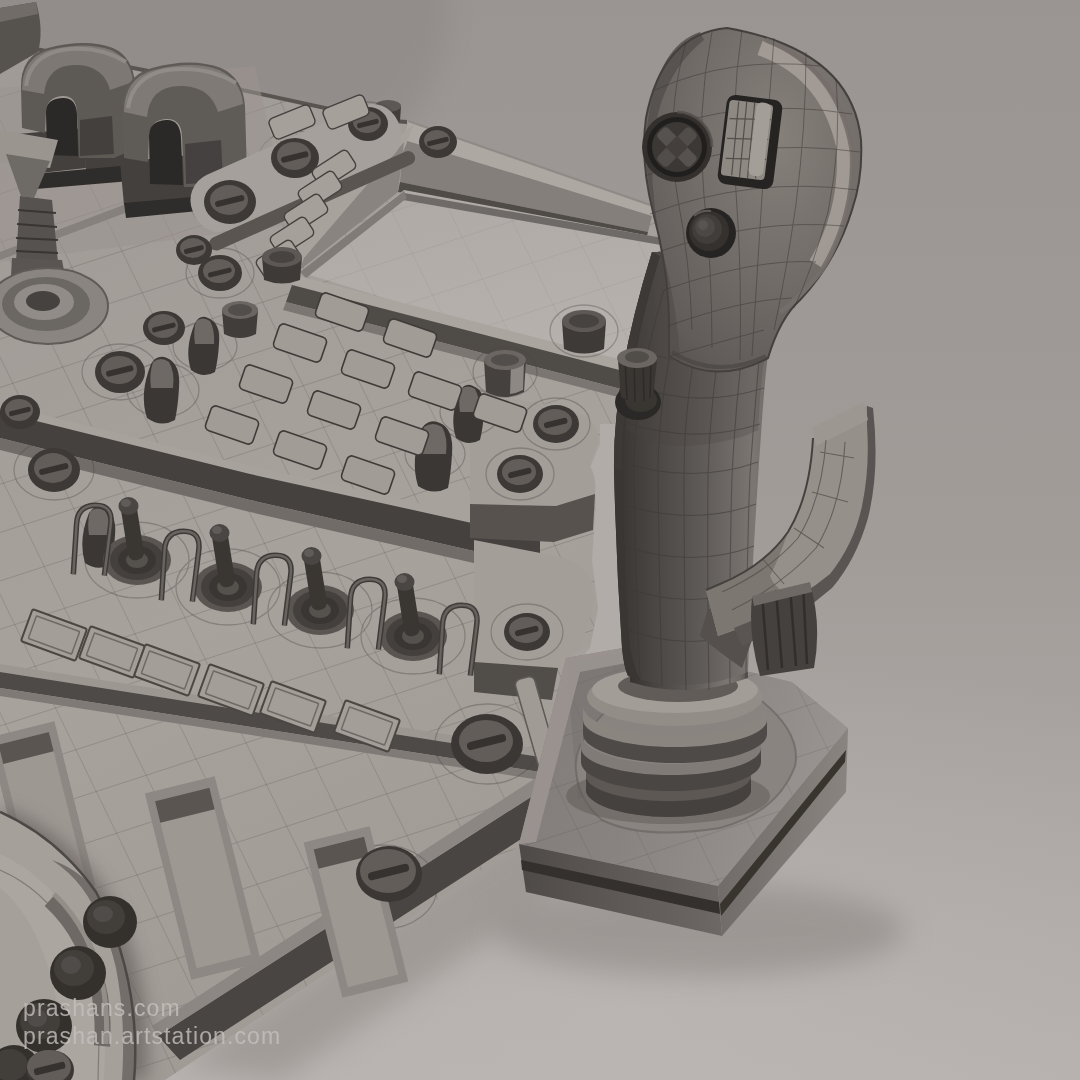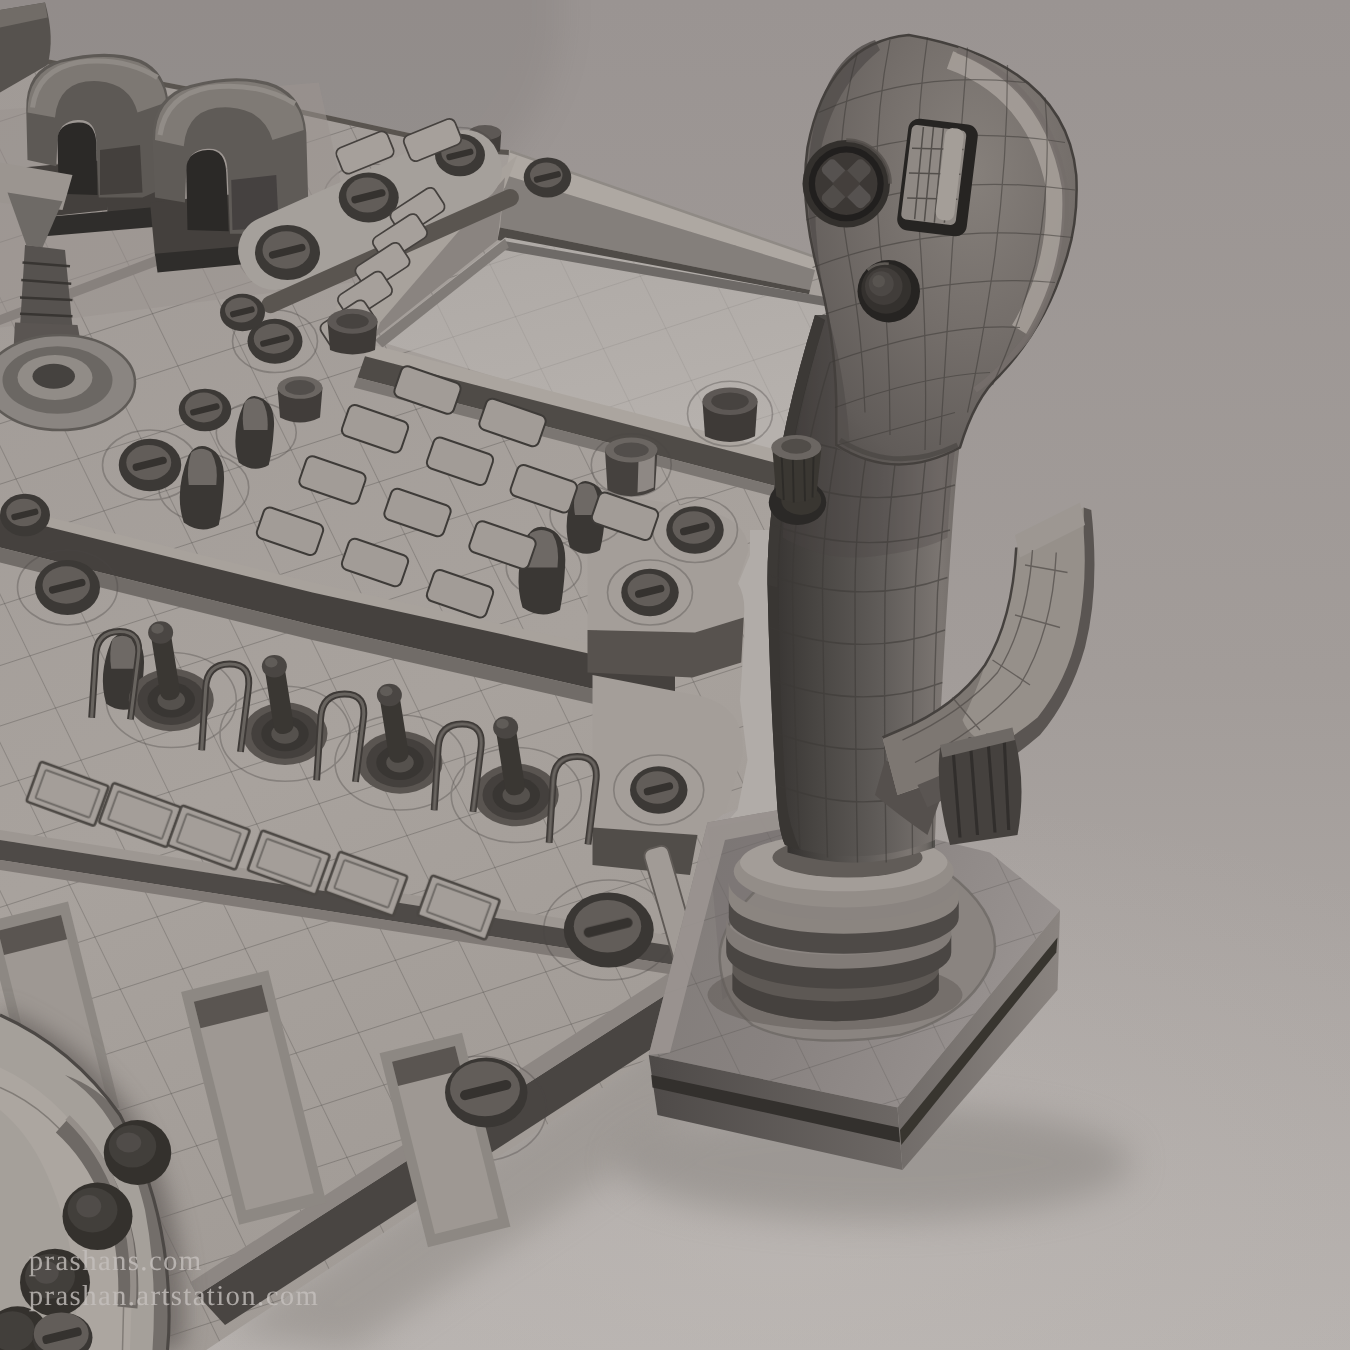--- a/index.html
+++ b/index.html
@@ -1,16 +1,16 @@
 <!DOCTYPE html>
 <html><head>
 <meta charset="utf-8">
 <style>
   html,body{margin:0;padding:0;background:#a09a97;}
-  #stage{position:relative;width:1080px;height:1080px;overflow:hidden;font-family:Liberation Serif, serif;}
+  #stage{position:relative;width:1080px;height:1080px;overflow:hidden;font-family:Liberation Sans, sans-serif;}
   svg{display:block}
 </style>
 </head>
 <body>
 <div id="stage">
 <svg width="1080" height="1080" viewBox="0 0 1080 1080" xmlns="http://www.w3.org/2000/svg">
 <defs>
   <filter id="soft8" x="-30%" y="-30%" width="160%" height="160%">
           <feGaussianBlur stdDeviation="9"></feGaussianBlur>
         </filter>

